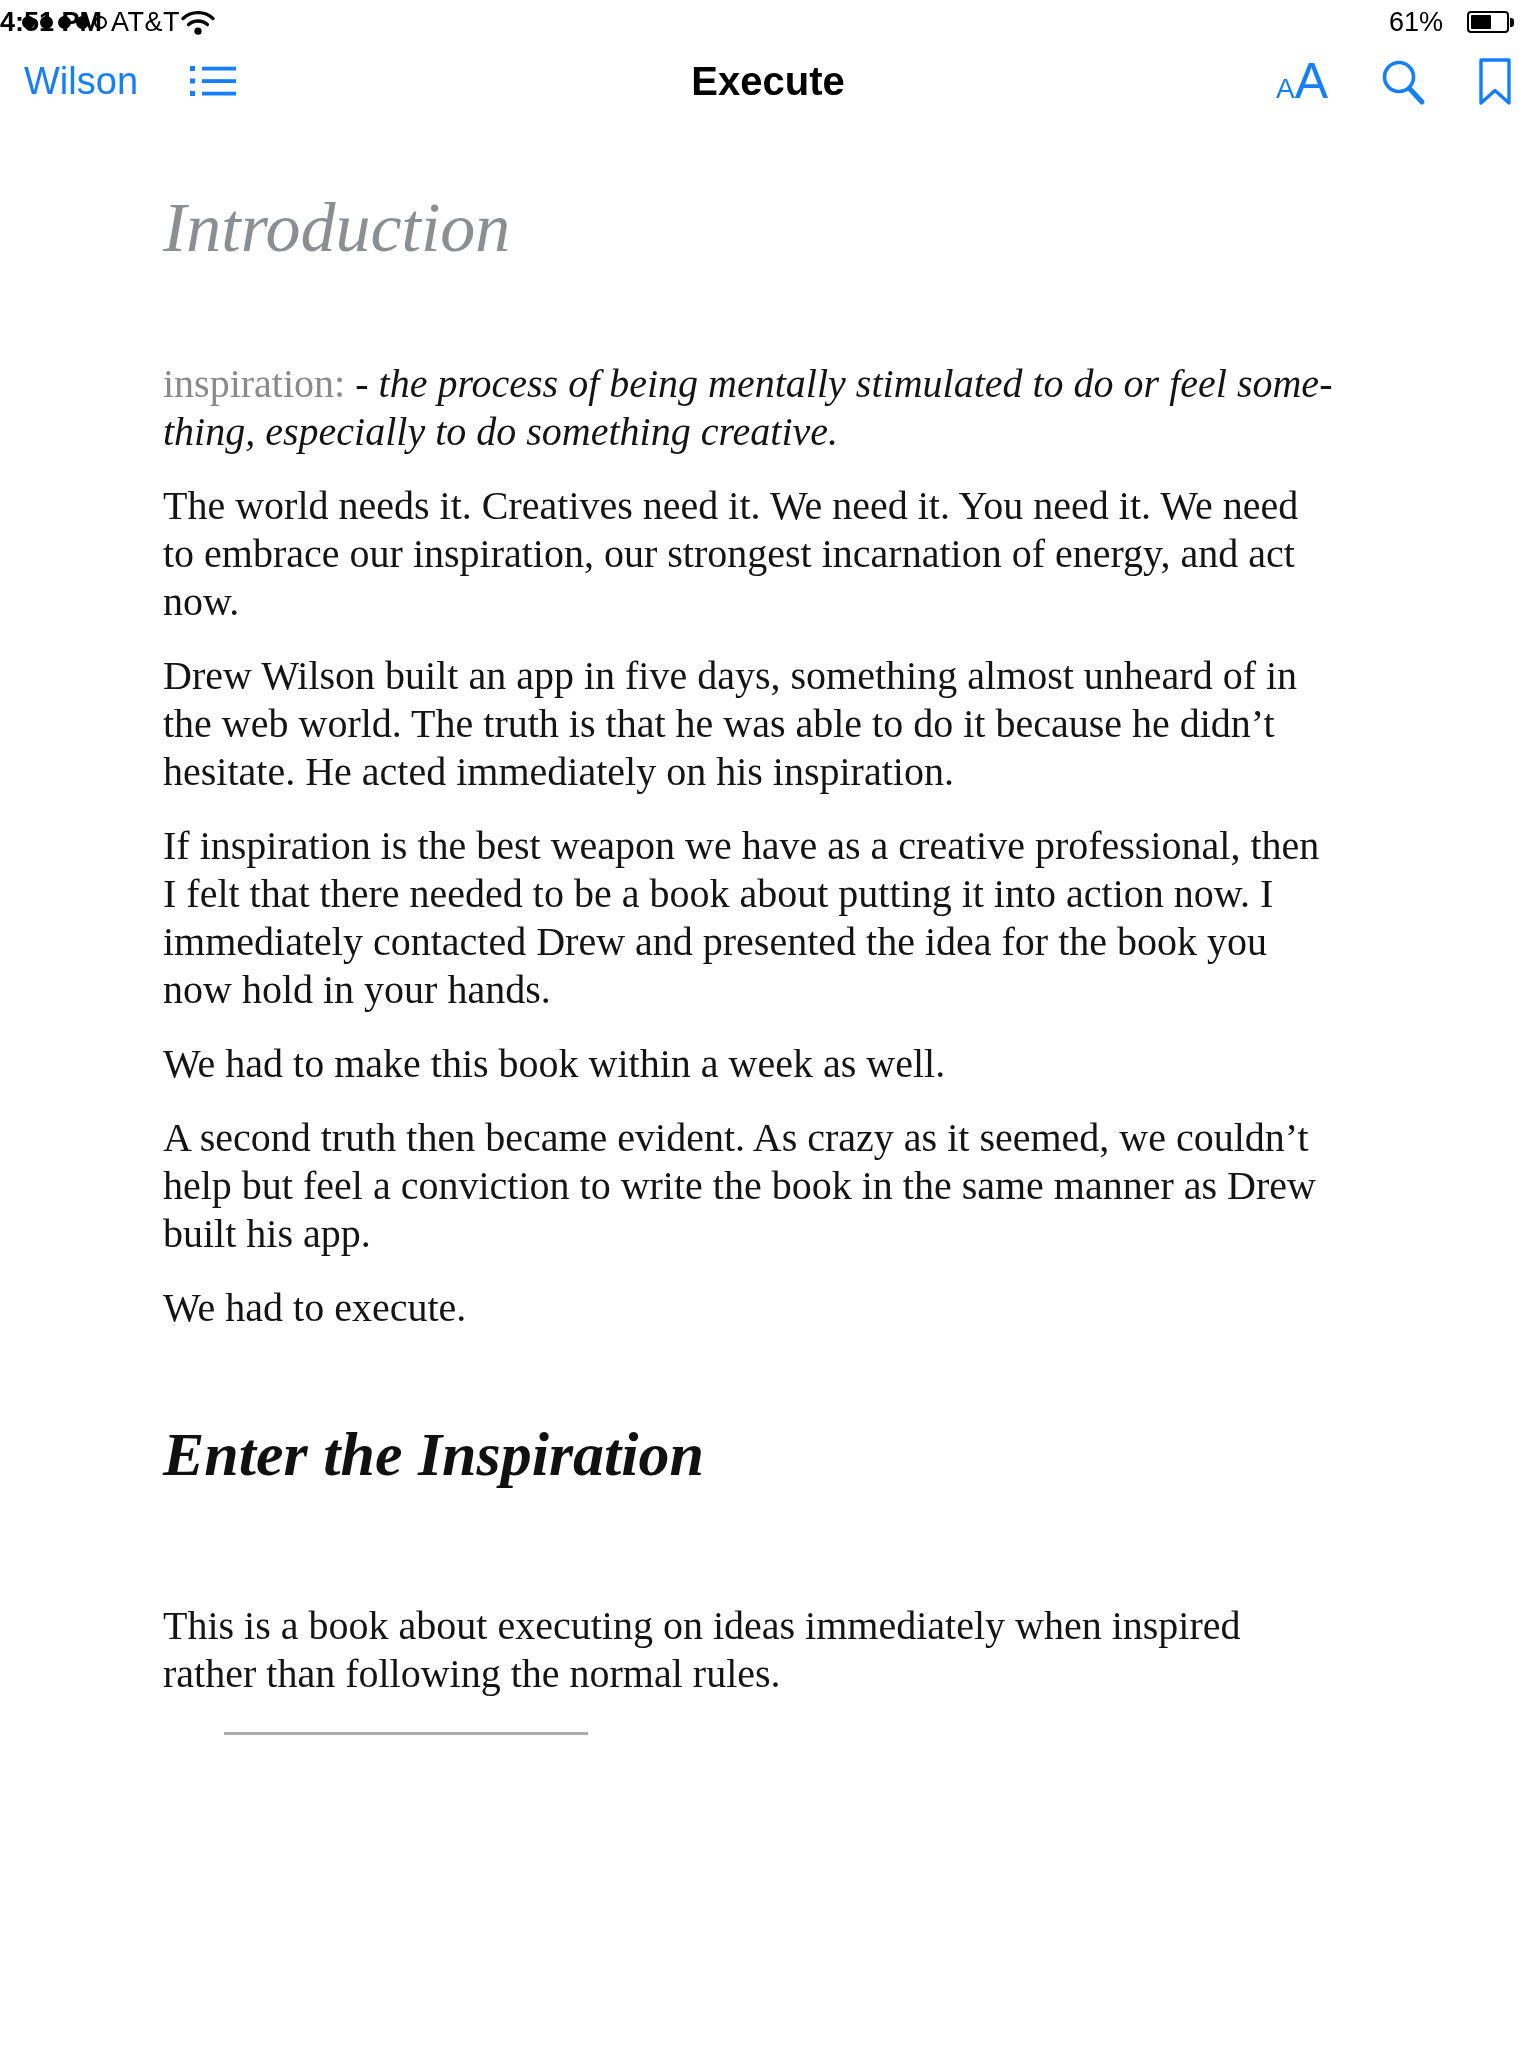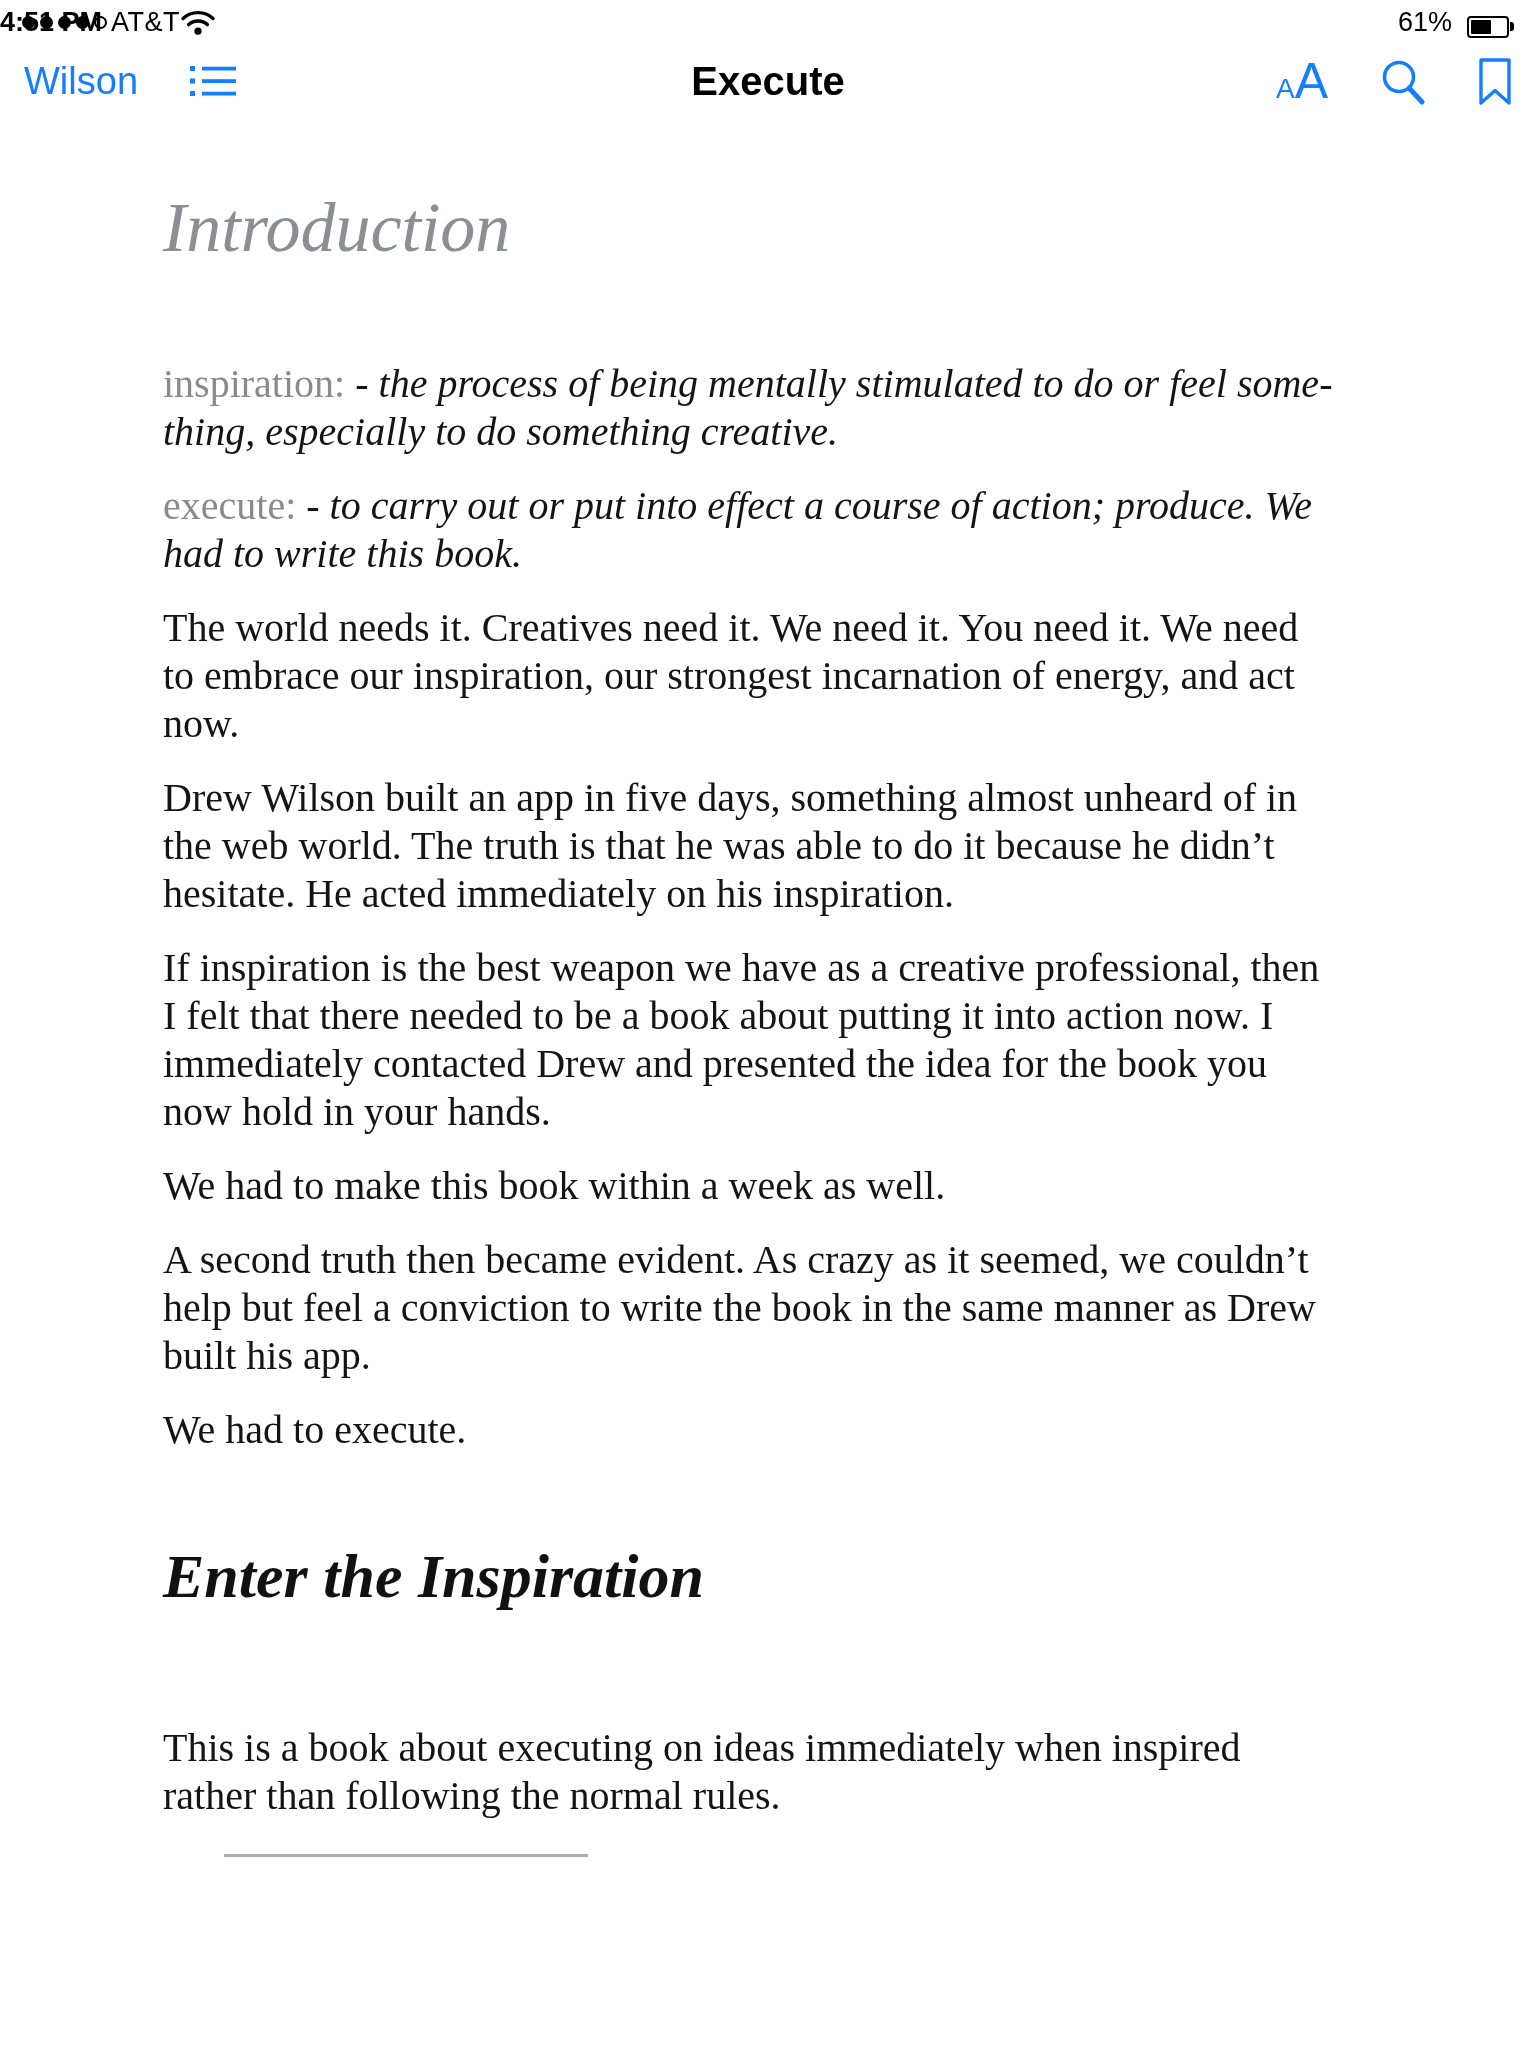--- a/index.html
+++ b/index.html
@@ -23,21 +23,21 @@
   }
   .sb-left { display: flex; align-items: center; }
   .signal { display: flex; align-items: center; gap: 5px; margin-right: 4px; }
   .dot { width: 13px; height: 13px; border-radius: 50%; background: #000; }
   .dot.empty { background: transparent; border: 2px solid #000; }
   .carrier { letter-spacing: 0.5px; }
   .sb-time {
     position: absolute; left: 0; right: 0; 
     font-weight: 700; font-size: 27px;
   }
-  .sb-right { margin-left: auto; display: flex; align-items: flex-end; gap: 15px; }
+  .sb-right { margin-left: auto; display: flex; align-items: center; gap: 24px; }
   .battery-wrap { display: flex; align-items: center; }
   .battery-body {
     width: 42px; height: 22px;
     border: 2px solid #000; border-radius: 4px;
     padding: 2px; display: flex;
   }
   .battery-fill { width: 58%; background: #000; border-radius: 1px; }
   .battery-cap {
     width: 4px; height: 9px; background: #000;
     border-radius: 0 3px 3px 0; margin-left: 1px;
@@ -164,21 +164,20 @@
       </svg>
     </span>
   </div>
 </div>
 
 <div class="content">
   <h1 class="book-title">Introduction</h1>
 
   <p class="def first"><span class="term">inspiration:</span><em> - the process of being mentally stimulated to do or feel some­thing, especially to do something creative.</em></p>
 
-  <p class="def"><span class="term">execute:</span><em> - to carry out or put into effect a course of action; produce. We had to write this book.</em></p>
 
   <p class="para">The world needs it. Creatives need it. We need it. You need it. We need to embrace our inspiration, our strongest incarnation of en­ergy, and act now.</p>
   <p class="para">Drew Wilson built an app in five days, something almost unheard of in the web world. The truth is that he was able to do it because he didn’t hesitate. He acted immediately on his inspiration.</p>
   <p class="para">If inspiration is the best weapon we have as a creative profession­al, then I felt that there needed to be a book about putting it into action now. I immediately contacted Drew and presented the idea for the book you now hold in your hands.</p>
   <p class="para">We had to make this book within a week as well.</p>
   <p class="para">A second truth then became evident. As crazy as it seemed, we couldn’t help but feel a conviction to write the book in the same manner as Drew built his app.</p>
   <p class="para">We had to execute.</p>
 
   <h2 class="section-heading">Enter the Inspiration</h2>
 

